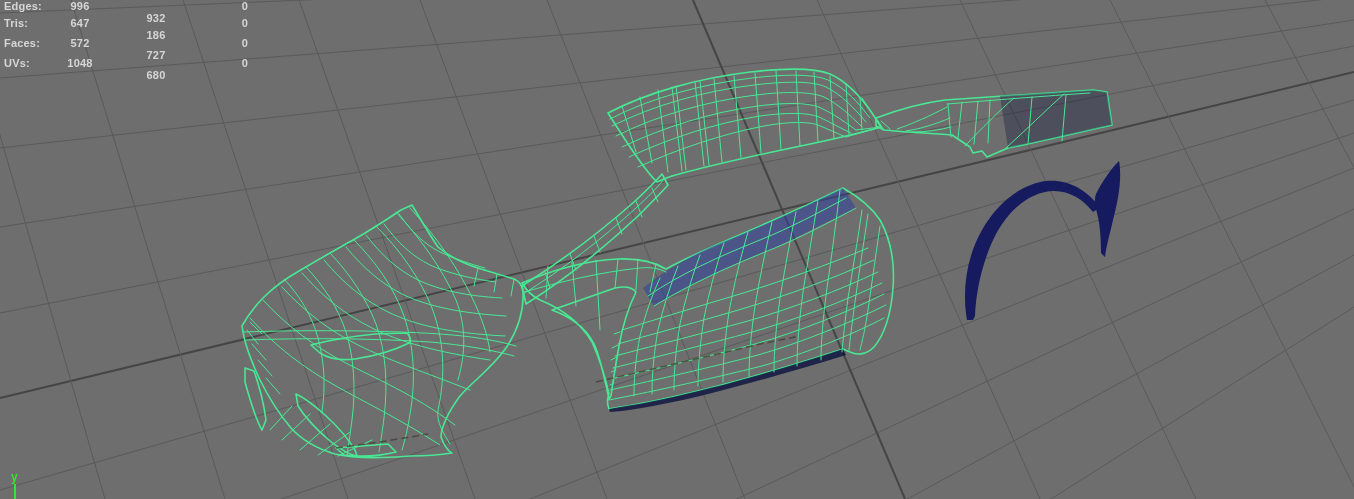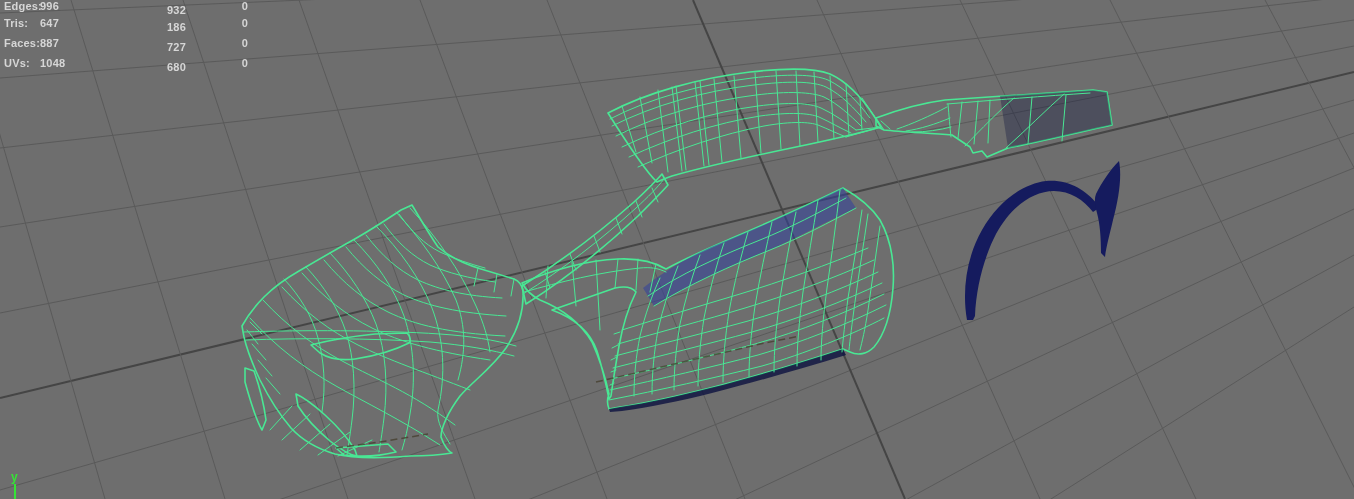--- a/index.html
+++ b/index.html
@@ -14,22 +14,22 @@
   .gridaxis{stroke:var(--gridaxis,#454545);stroke-width:2;fill:none;}
   
   .wire{stroke:var(--wire,#49e794);stroke-width:1;fill:none;stroke-linecap:round;}
   .wire2{stroke:var(--wire,#49e794);stroke-width:1.6;fill:none;stroke-linejoin:round;}
   .darkjag{stroke:#46402f;stroke-width:1.5;fill:none;stroke-dasharray:7 4;opacity:.8;}
   
   .hud{position:absolute;left:0;top:0;width:260px;color:var(--hudtext,#d6d6d6);
        font-size:11px;font-weight:bold;letter-spacing:.2px;}
   .hud-row{position:absolute;left:0;width:260px;height:13px;}
   .hud-label{position:absolute;left:4px;top:0;}
-  .hud-v1{position:absolute;left:40px;width:80px;top:0;text-align:left;}
-  .hud-v2{position:absolute;left:126px;width:60px;top:4px;text-align:right;}
+  .hud-v1{position:absolute;left:40px;width:80px;top:0;text-align:center;}
+  .hud-v2{position:absolute;left:126px;width:60px;top:12px;text-align:center;}
   .hud-v3{position:absolute;left:192px;width:56px;top:0;text-align:right;}
   
   .axis-ind{position:absolute;left:8px;bottom:0;width:30px;height:28px;
             color:var(--axisgreen,#35e435);font-size:12px;font-weight:bold;}
   .axis-ind .lbl{position:absolute;left:3px;top:-1px;}
   .axis-ind .bar{position:absolute;left:6px;top:13px;width:2px;height:15px;
                  background:var(--axisgreen,#35e435);}
 </style>
 </head>
 <body>
@@ -231,21 +231,21 @@
     <span class="hud-v3">0</span>
   </div>
   <div class="hud-row" style="top:17px">
     <span class="hud-label">Tris:</span>
     <span class="hud-v1">647</span>
     <span class="hud-v2">186</span>
     <span class="hud-v3">0</span>
   </div>
   <div class="hud-row" style="top:37px">
     <span class="hud-label">Faces:</span>
-    <span class="hud-v1">887</span>
+    <span class="hud-v1">572</span>
     <span class="hud-v2">727</span>
     <span class="hud-v3">0</span>
   </div>
   <div class="hud-row" style="top:57px">
     <span class="hud-label">UVs:</span>
     <span class="hud-v1">1048</span>
     <span class="hud-v2">680</span>
     <span class="hud-v3">0</span>
   </div>
 </div>

